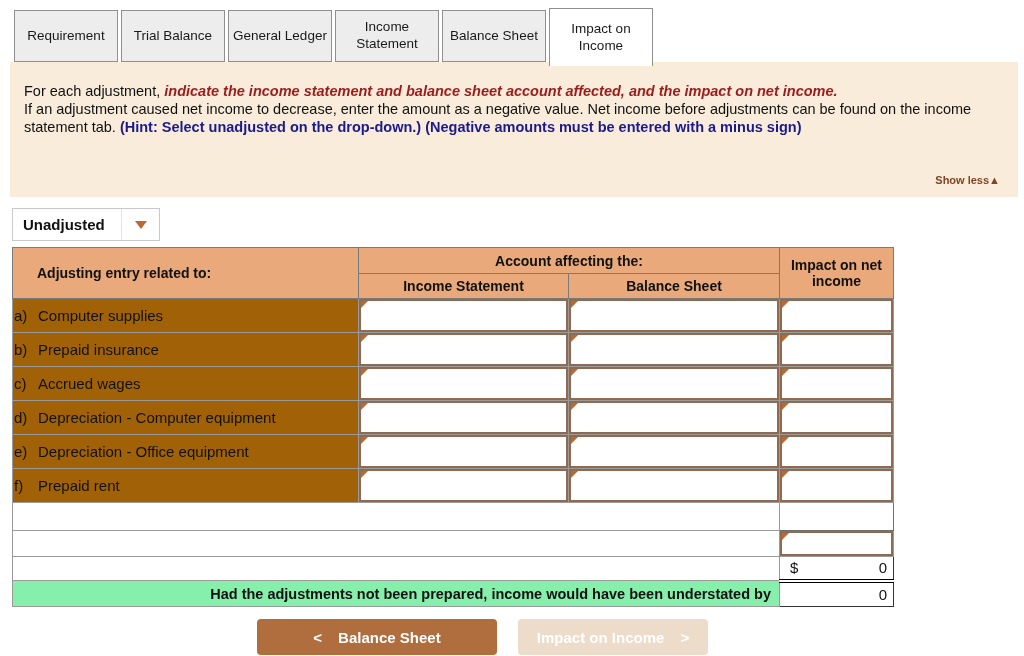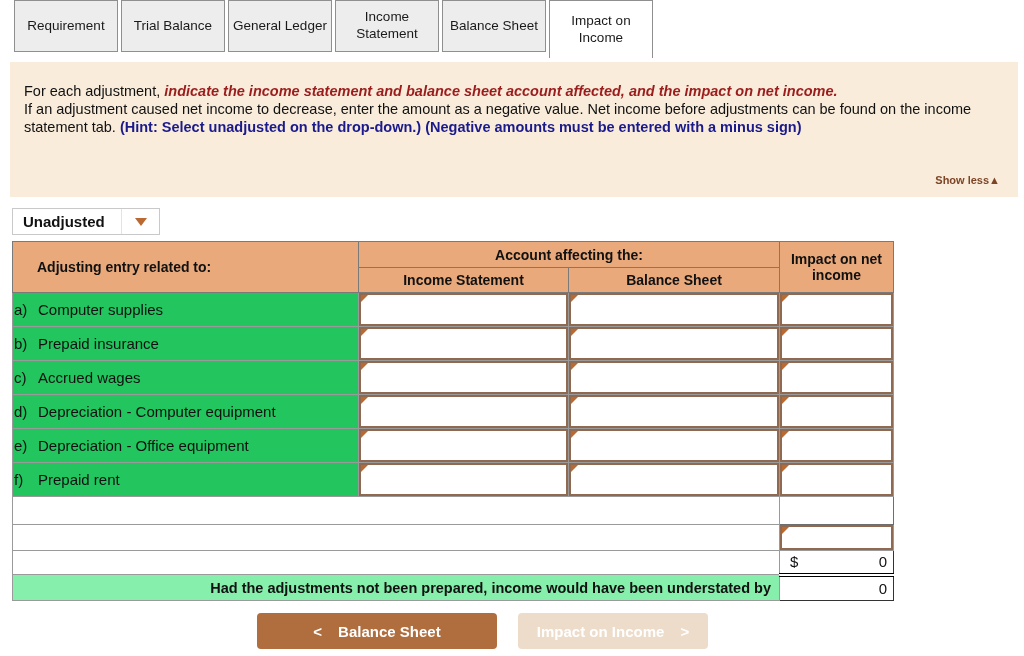--- a/index.html
+++ b/index.html
@@ -5,21 +5,21 @@
   * { box-sizing: border-box; }
   html,body { margin:0; padding:0; background:#fff; }
   body {
     width:1024px; height:656px;
     font-family:"Liberation Sans", "DejaVu Sans", sans-serif;
     color:#111; overflow:hidden;
   }
 
   
   .tabbar {
-    display:flex; gap:3px;
+    display:flex; align-items:flex-end; gap:3px;
     padding-left:14px; height:62px; background:#fff;
   }
   .tab {
     width:104px; height:52px;
     background:var(--tab-bg, #ededed);
     border:1px solid #8f8f8f;
     display:flex; align-items:center; justify-content:center;
     text-align:center; font-size:13.5px; line-height:1.25;
     color:#1a1a1a; padding:0 4px; cursor:pointer;
   }
@@ -38,21 +38,21 @@
   .em-red  { color:var(--red-text, #9b1c1c); font-weight:bold; font-style:italic; }
   .em-blue { color:var(--blue-text, #1a1a8c); font-weight:bold; }
   .show-less {
     position:absolute; right:18px; bottom:8px;
     color:var(--show-less-color, #7d4526); font-weight:bold; font-size:11px;
     cursor:pointer; white-space:nowrap;
   }
 
   
   .selector {
-    margin:11px 0 6px 12px; height:27px; width:148px;
+    margin:11px 0 6px 12px; height:33px; width:148px;
     border:1px solid #c9c9c9; background:#fff;
     display:flex; align-items:center; cursor:pointer;
   }
   .selector-value { flex:1; font-weight:bold; font-size:15px; padding-left:10px; }
   .selector-arrow-box {
     width:38px; height:100%; border-left:1px solid #e3e3e3;
     display:flex; align-items:center; justify-content:center;
   }
   .tri-down {
     width:0; height:0;
@@ -69,21 +69,21 @@
     background:var(--header-fill, #e9a97b);
     border:1px solid #7a7a7a; font-size:14px; font-weight:bold;
     color:#111; padding:2px 6px;
   }
   .grid th.th-rowlabel { text-align:left; padding-left:24px; }
   .grid tr.hrow1 { height:26px; }
   .grid tr.hrow2 { height:25px; }
   .grid tr.drow  { height:34px; }
 
   .grid td.label-cell {
-    border:1px solid #9a9a9a; background:#22c55e; 
+    border:1px solid #9a9a9a; background:#a16207; 
   }
   .label-prefix { display:inline-block; width:24px; }
 
   .grid td.dd-td { border:1px solid #9a9a9a; padding:0; position:relative; }
   .dd {
     position:absolute; top:0; left:0; right:0; bottom:0;
     border:2px solid var(--cell-border, #8f6950); background:#fff; cursor:pointer;
   }
   .dd-marker {
     position:absolute; top:0; left:0; width:0; height:0;

